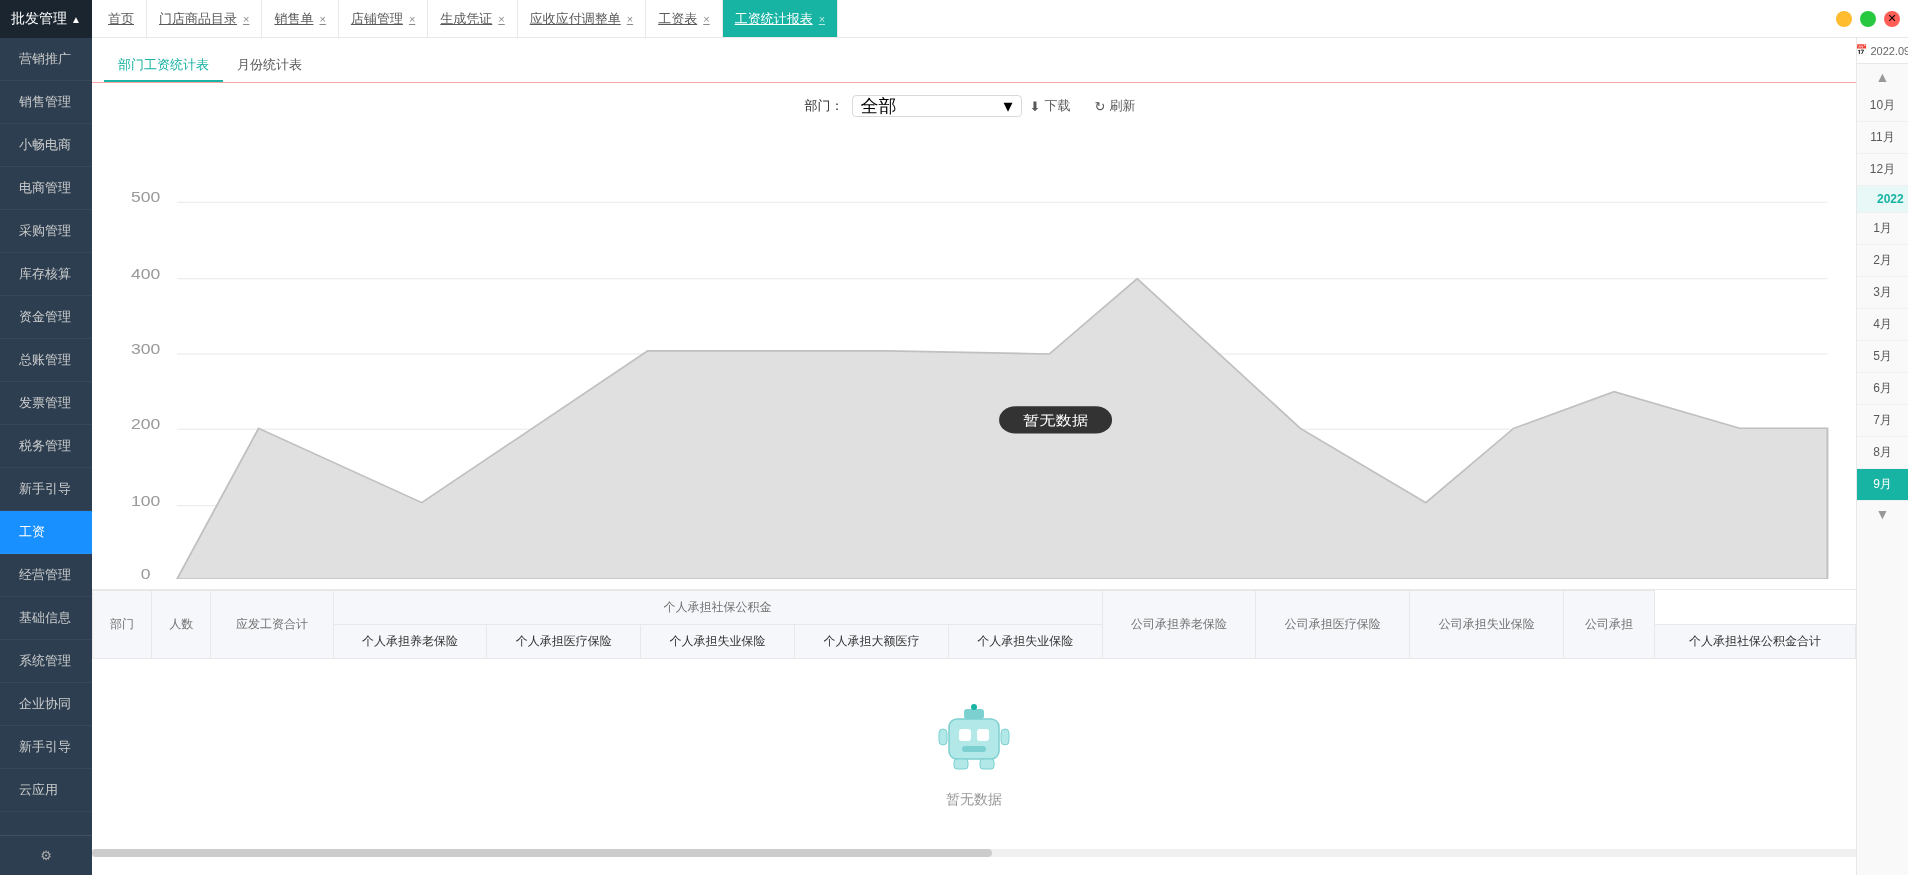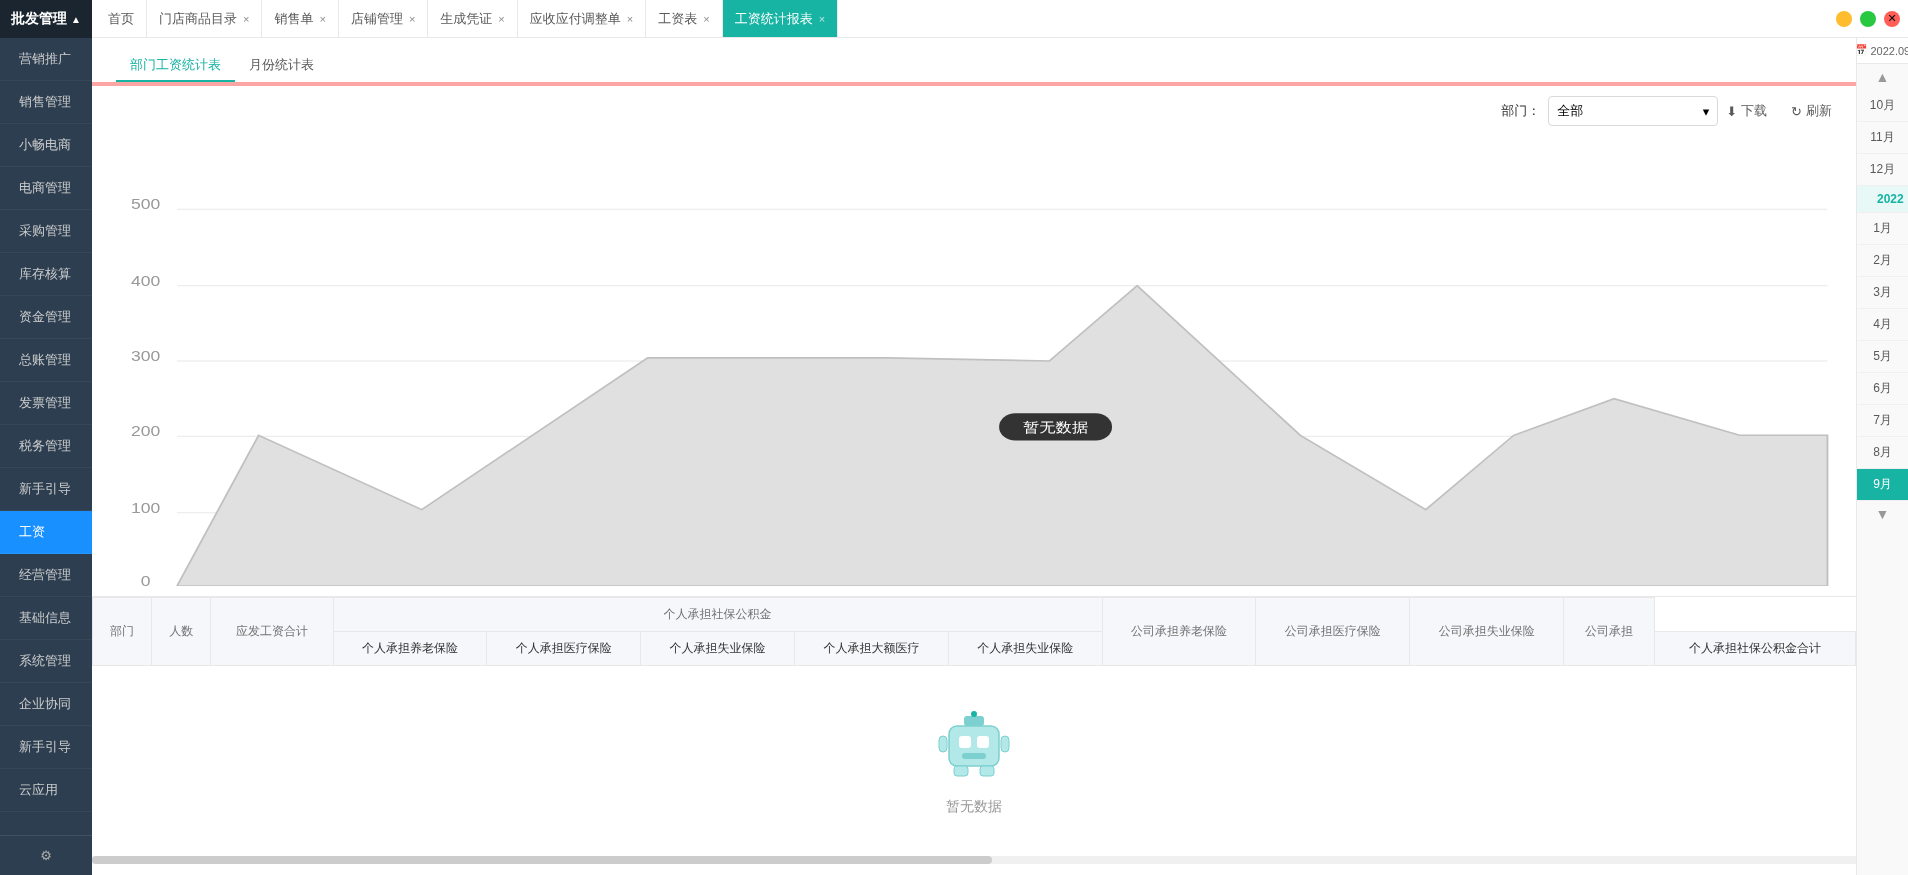--- a/index.html
+++ b/index.html
@@ -13,21 +13,21 @@
       flex-direction: column;
       height: 100%;
       flex-shrink: 0;
     }
     .sidebar-header {
       background: #1a252f;
       color: #fff;
       text-align: center;
       padding: 10px 5px;
       font-size: 14px;
-      font-weight: bold;
+      font-weight: normal;
       display: flex;
       align-items: center;
       justify-content: center;
       gap: 4px;
       cursor: pointer;
     }
     .sidebar-header .arrow { font-size: 10px; }
     .sidebar-item {
       color: #ccc;
       text-align: left;
@@ -71,20 +71,21 @@
       display: inline-flex;
       align-items: center;
       padding: 0 12px;
       height: 38px;
       font-size: 13px;
       color: #595959;
       cursor: pointer;
       border-right: 1px solid #e8e8e8;
       gap: 6px;
       flex-shrink: 0;
+      text-decoration: underline;
     }
     .tab-item.active { background: #17b3a3; color: #fff; }
     .tab-item .close-icon { font-size: 11px; opacity: 0.7; }
     
     .window-controls {
       margin-left: auto;
       display: flex;
       align-items: center;
       padding-right: 8px;
       gap: 8px;
@@ -117,51 +118,51 @@
       display: flex;
       flex-direction: column;
       overflow: hidden;
       margin: 0;
     }
 
     
     .sub-tab-bar {
       display: flex;
       align-items: center;
-      padding: 12px 24px 0;
-      border-bottom: 4px solid #fca5a5;
+      padding: 12px 12px 0;
+      border-bottom: 1px solid #fca5a5;
       flex-shrink: 0;
       gap: 8px;
     }
     .sub-tab {
       padding: 6px 14px;
       font-size: 13px;
       cursor: pointer;
       border-bottom: 2px solid transparent;
       color: #595959;
     }
     .sub-tab.active { color: #17b3a3; border-bottom: 2px solid #17b3a3; }
 
     
     .toolbar-row {
       display: flex;
       align-items: center;
-      justify-content: flex-end;
+      justify-content: center;
       padding: 10px 16px;
       flex-shrink: 0;
     }
     .dept-row { display: flex; align-items: center; gap: 8px; }
     .dept-label { font-size: 13px; color: #333; }
     .dept-select {
       width: 170px;
-      height: 30px;
+      height: 22px;
       border: 1px solid #d9d9d9;
       border-radius: 4px;
       padding: 0 8px;
-      font-size: 13px;
+      font-size: 18px;
       background: #fff;
       cursor: pointer;
       display: flex;
       align-items: center;
       justify-content: space-between;
     }
     .action-btns { display: flex; gap: 8px; }
     .action-btn {
       display: flex;
       align-items: center;

